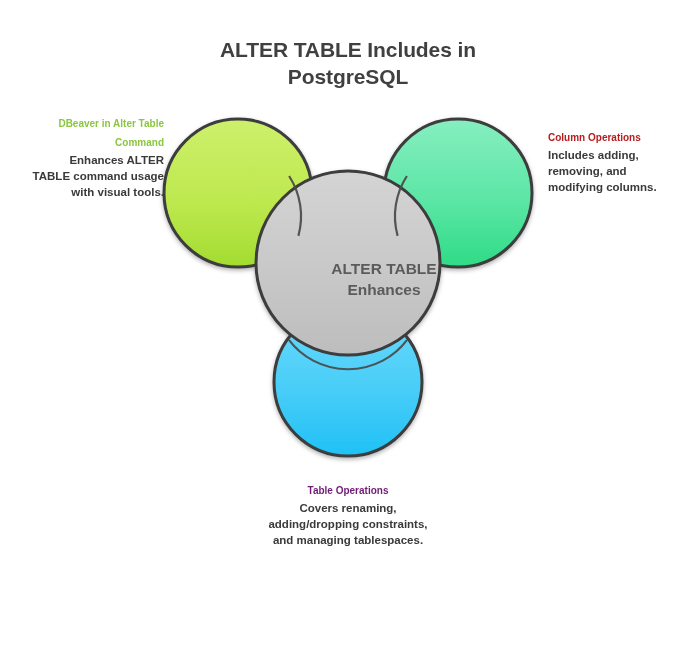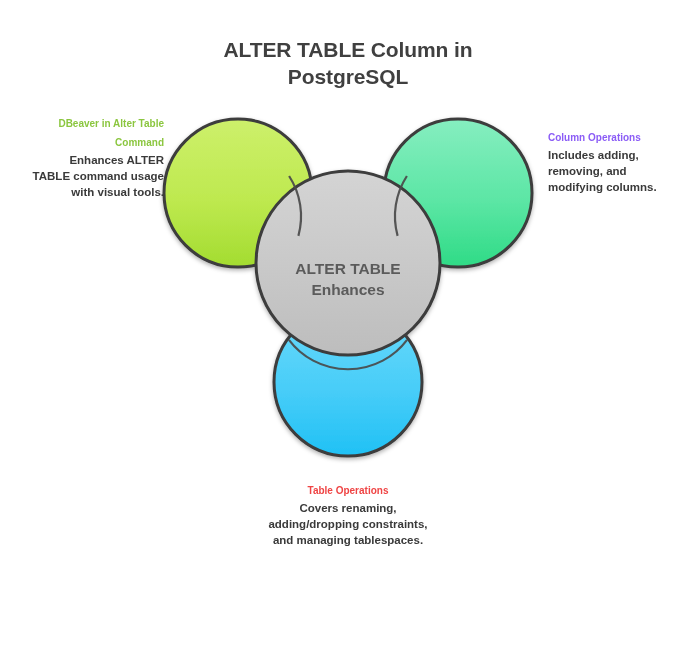--- a/index.html
+++ b/index.html
@@ -51,20 +51,21 @@
     position: absolute;
     left: 258px;
     top: 258px;
     width: 180px;
     text-align: center;
     font-size: 15.5px;
     font-weight: bold;
     line-height: 21px;
     color: #5b5b5b;
     pointer-events: none;
+    padding-left: 36px;
   }
 
   
   .callout {
     position: absolute;
   }
   .callout-heading {
     font-size: 10px;
     font-weight: bold;
     line-height: 19px;
@@ -86,39 +87,39 @@
   }
   .callout-left .callout-heading { color: #8bc63f; }
 
   
   .callout-right {
     left: 548px;
     top: 128px;
     width: 136px;
     text-align: left;
   }
-  .callout-right .callout-heading { color: #8b5cf6; }
+  .callout-right .callout-heading { color: #b91c1c; }
 
   
   .callout-bottom {
     left: 258px;
     top: 481px;
     width: 180px;
     text-align: center;
   }
-  .callout-bottom .callout-heading { color: #ef4444; }
+  .callout-bottom .callout-heading { color: #701a75; }
   .callout-bottom .callout-body { }
 </style>
 </head>
 <body>
 
 <div id="canvas">
 
   <div class="title">
-    <div>ALTER TABLE Column in</div>
+    <div>ALTER TABLE Includes in</div>
     <div>PostgreSQL</div>
   </div>
 
   <svg class="venn" viewBox="0 0 696 664" aria-hidden="true">
     <defs>
       <linearGradient id="gradGreen" x1="0" y1="0" x2="0" y2="1">
         <stop offset="0%" stop-color="#cdf06b"></stop>
         <stop offset="55%" stop-color="#bee94f"></stop>
         <stop offset="100%" stop-color="#a3dc30"></stop>
       </linearGradient>

